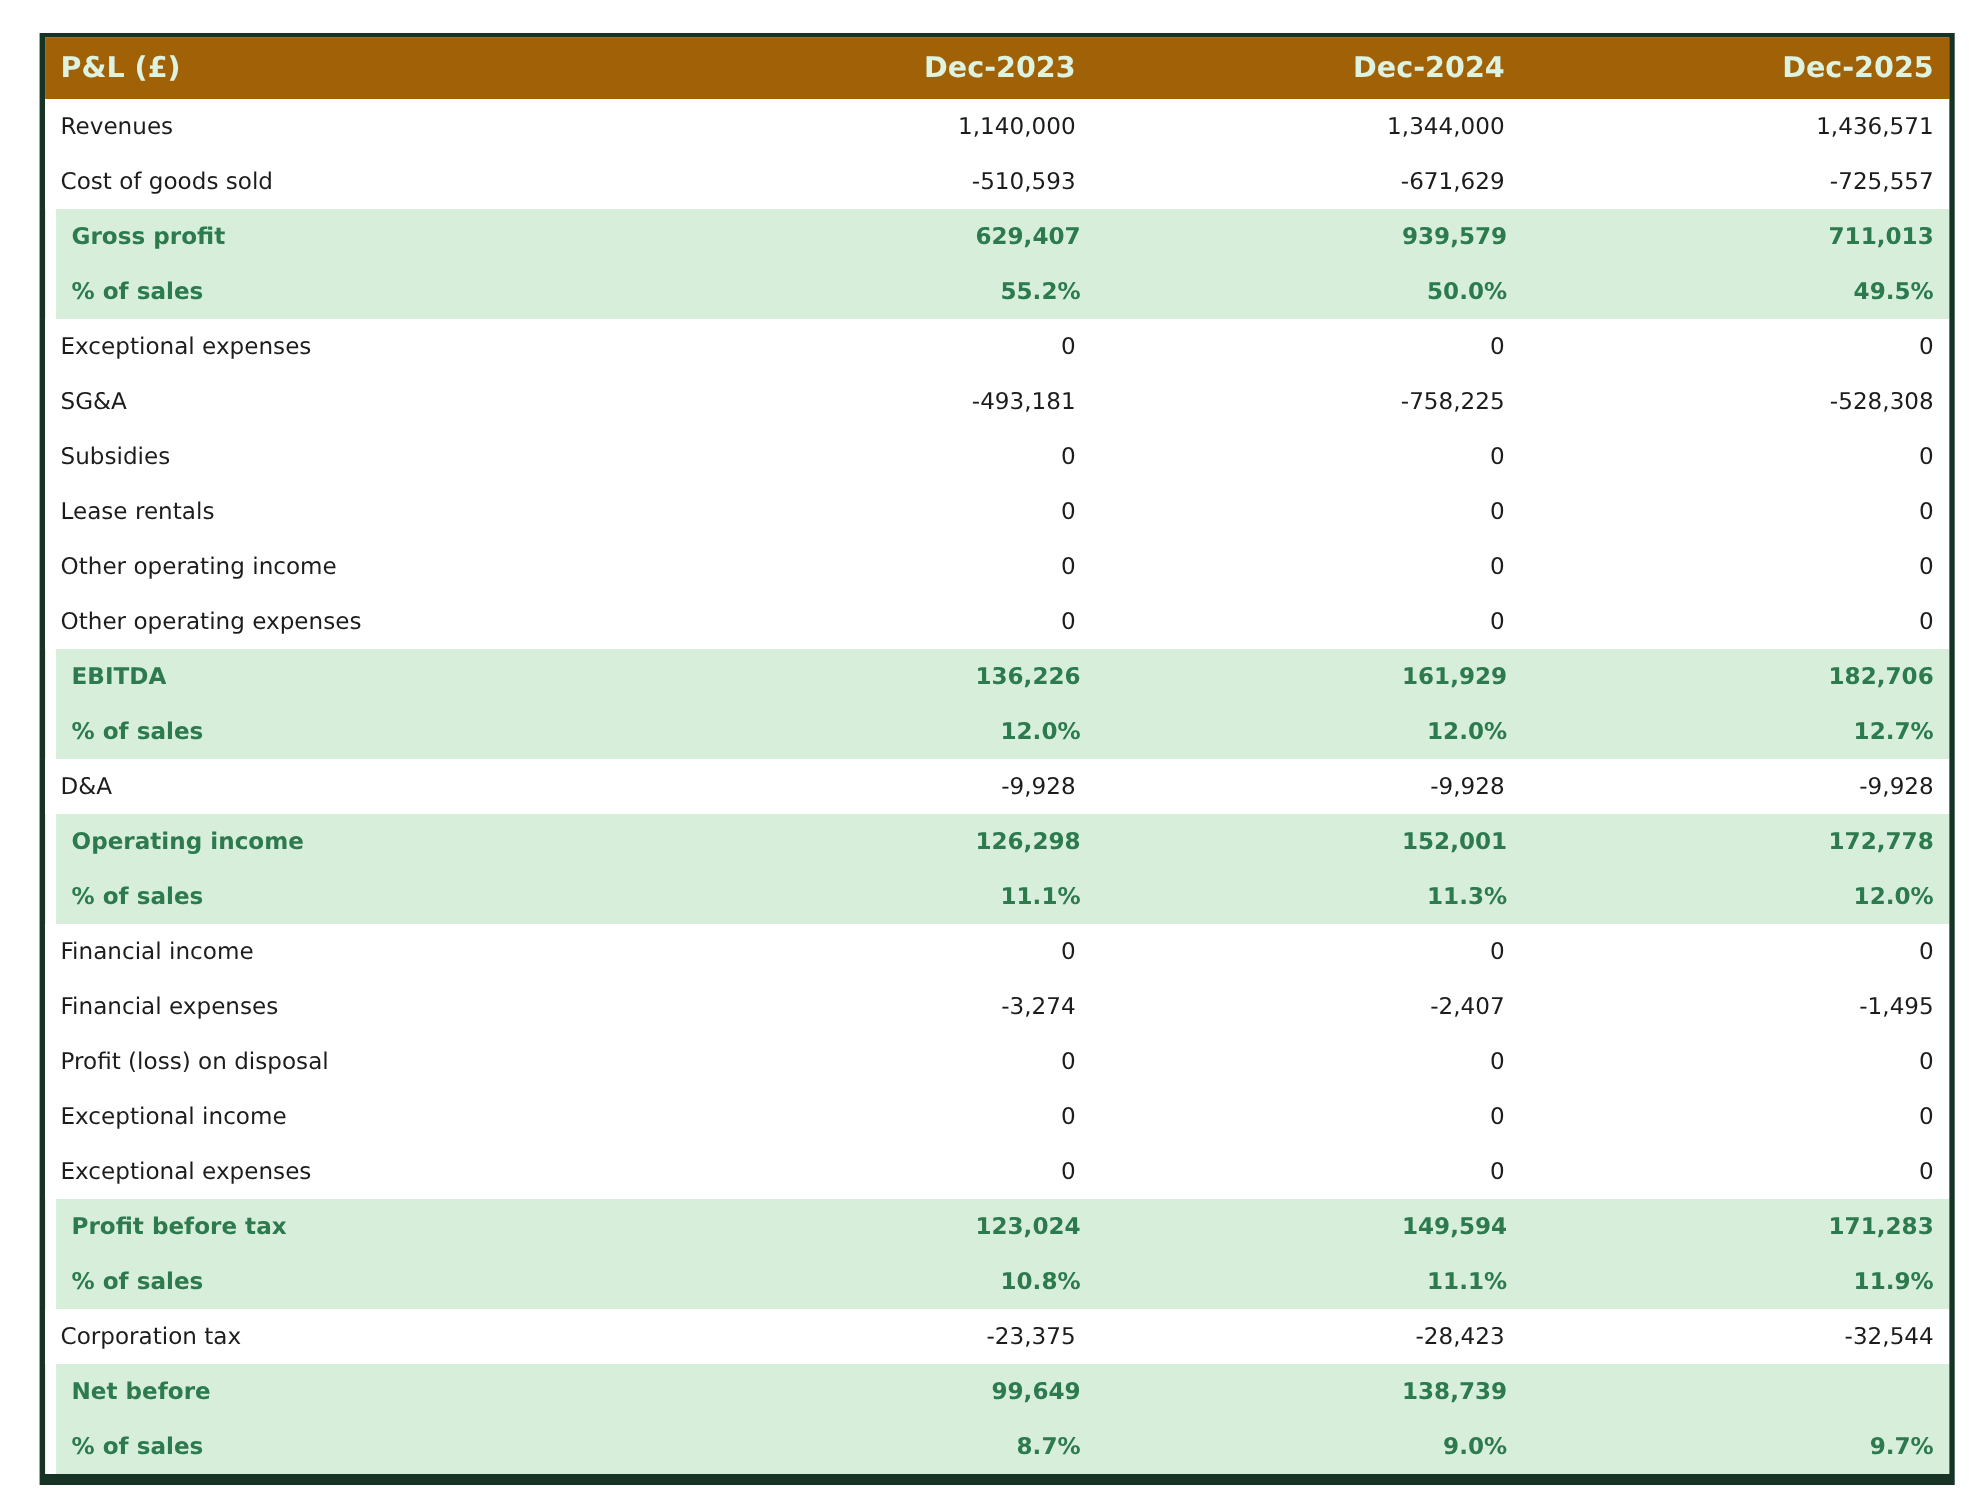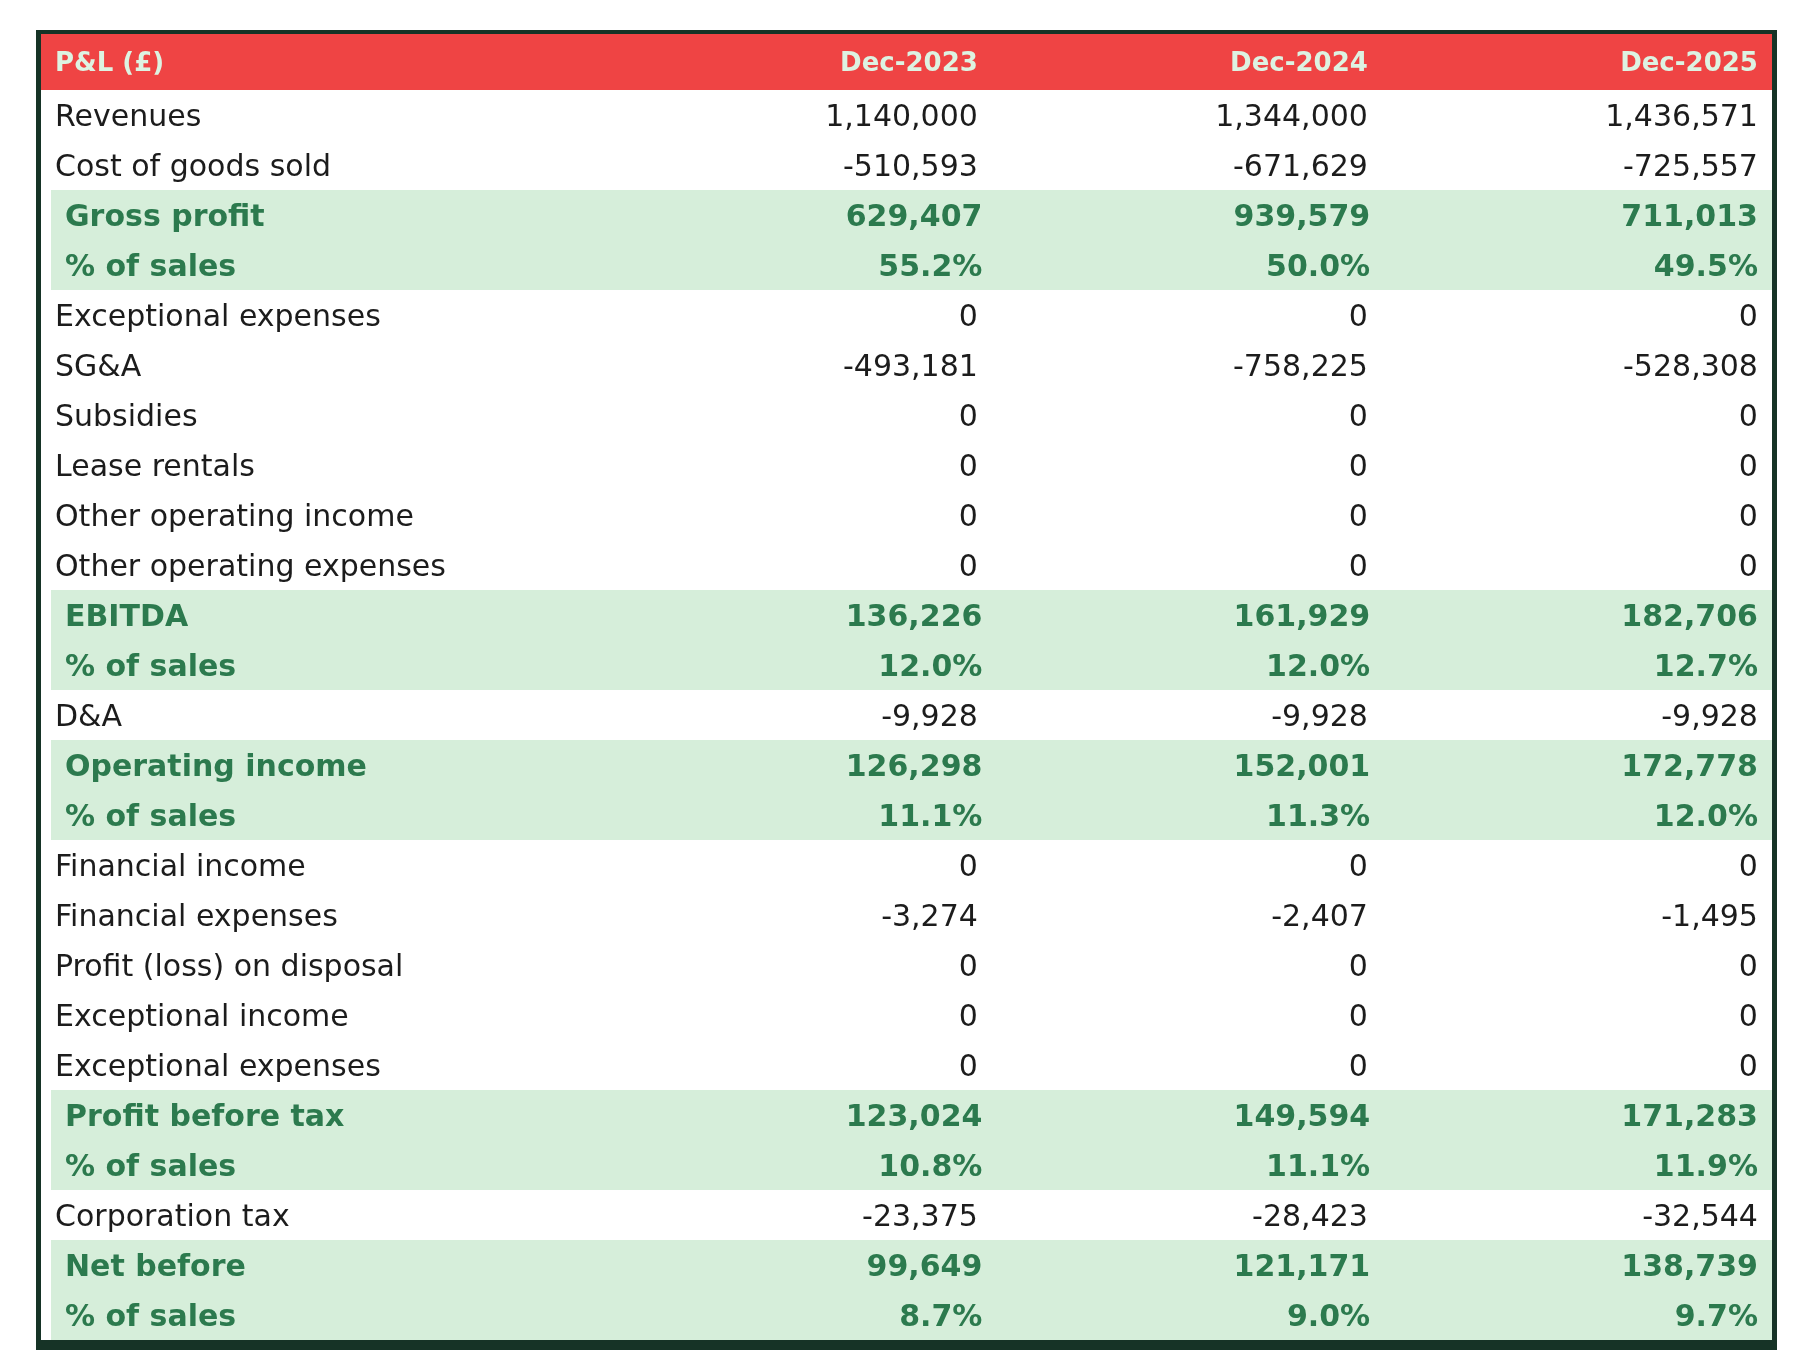--- a/index.html
+++ b/index.html
@@ -20,33 +20,33 @@
     border-top-width: 4px;
     border-bottom-width: 10px;
     background: #ffffff;
   }
   .row {
     display: flex;
     align-items: center;
     height: 50px;
     background: #ffffff;
     color: #1c1c1c;
-    font-size: 30px;
+    font-size: 21px;
   }
   .row.hl {
     background: #d6eeda;
     color: #2c7a4e;
     font-weight: bold;
     margin-left: 10px;
   }
   .header-row {
     display: flex;
     align-items: center;
     height: 56px;
-    background: #ef4444;
+    background: #a16207;
     color: #ddf3e2;
     font-weight: bold;
     font-size: 26px;
   }
   .cell { overflow: hidden; white-space: nowrap; }
   .cell.label {
     width: 32.4%;
     padding-left: 14px;
     text-align: left;
   }
@@ -201,21 +201,20 @@
       </div>
       <div class="row">
         <div class="cell label">Corporation tax</div>
         <div class="cell val">-23,375</div>
         <div class="cell val">-28,423</div>
         <div class="cell val">-32,544</div>
       </div>
       <div class="row hl">
         <div class="cell label">Net before</div>
         <div class="cell val">99,649</div>
-        <div class="cell val">121,171</div>
         <div class="cell val">138,739</div>
       </div>
       <div class="row hl">
         <div class="cell label">% of sales</div>
         <div class="cell val">8.7%</div>
         <div class="cell val">9.0%</div>
         <div class="cell val">9.7%</div>
       </div>
     </div>
 </div>

